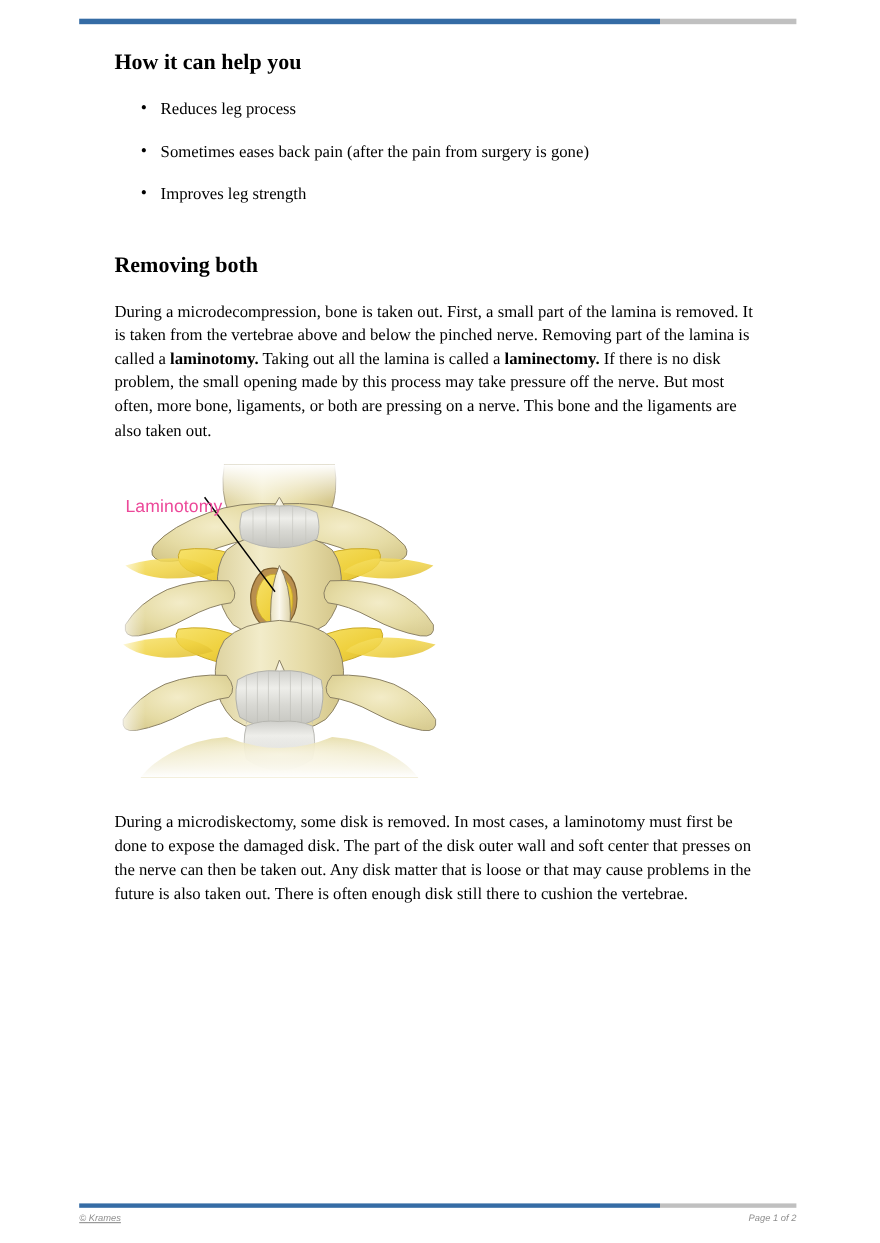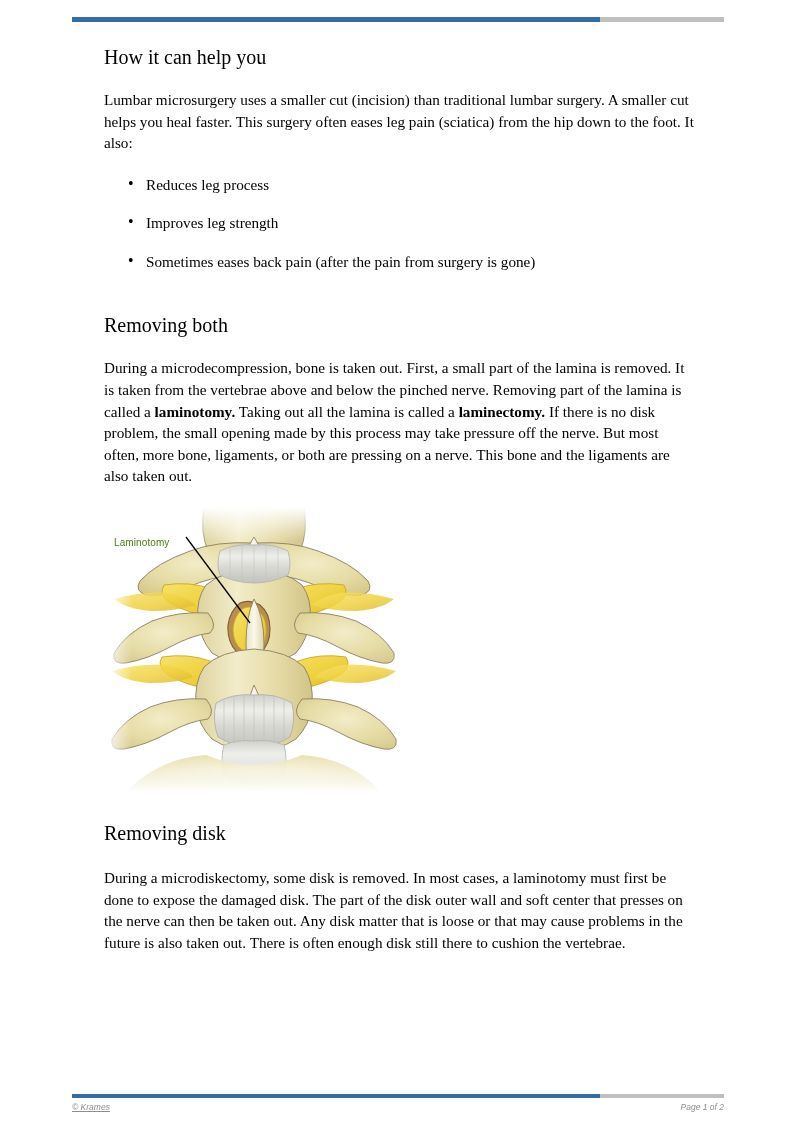--- a/index.html
+++ b/index.html
@@ -47,21 +47,21 @@
 
   h1.doc-title {
     font-size: 30px;
     font-weight: bold;
     letter-spacing: -0.2px;
     margin: 0 0 26px 0;
     line-height: 1.1;
   }
   h2.section-head {
     font-size: 20px;
-    font-weight: normal;
+    font-weight: bold;
     margin: 0 0 20px 0;
     line-height: 1.15;
   }
   h2.section-head.tight { margin-bottom: 22px; }
 
   p.body-text {
     font-size: 15.2px;
     line-height: 1.42;
     margin: 0 0 20px 0;
     text-align: left;
@@ -96,22 +96,22 @@
     width: 592px;
     height: 285px;
     margin: 8px 0 30px 0;
   }
   .figure svg { display: block; }
   .fig-label {
     position: absolute;
     left: 10px;
     top: 30px;
     font-family: "Liberation Sans", "DejaVu Sans", sans-serif;
-    font-size: 10px;
-    color: #4d7c0f;
+    font-size: 16px;
+    color: #ec4899;
     letter-spacing: 0.1px;
   }
 
   
   .footer-text {
     position: absolute;
     top: 1102px;
     font-family: "Liberation Sans", "DejaVu Sans", sans-serif;
     font-style: italic;
     font-size: 8.5px;
@@ -126,26 +126,25 @@
 <div class="rule-wrap header">
   <div class="rule-blue"></div>
   <div class="rule-gray"></div>
 </div>
 
 <div class="page">
 
 
   <h2 class="section-head">How it can help you</h2>
 
-  <p class="body-text">Lumbar microsurgery uses a smaller cut (incision) than traditional lumbar surgery. A smaller cut helps you heal faster. This surgery often eases leg pain (sciatica) from the hip down to the foot. It also:</p>
 
   <ul class="bullets">
     <li>Reduces leg process</li>
+    <li>Sometimes eases back pain (after the pain from surgery is gone)</li>
     <li>Improves leg strength</li>
-    <li>Sometimes eases back pain (after the pain from surgery is gone)</li>
   </ul>
 
 
   <div class="spacer-lg"></div>
 
   <h2 class="section-head">Removing both</h2>
 
   <p class="body-text"><span>During a microdecompression, bone is taken out. First, a small part of the lamina is removed. It is taken from the vertebrae above and below the pinched nerve. Removing part of the lamina is called a </span><b>laminotomy.</b><span> Taking out all the lamina is called a </span><b>laminectomy.</b><span> If there is no disk problem, the small opening made by this process may take pressure off the nerve. But most often, more bone, ligaments, or both are pressing on a nerve. This bone and the ligaments are also taken out.</span></p>
 
   <div class="figure">
@@ -263,21 +262,20 @@
       <rect x="0" y="246" width="592" height="39" fill="url(#fadeBot)"></rect>
       <rect x="0" y="0" width="28" height="285" fill="url(#fadeL)"></rect>
       <rect x="268" y="0" width="324" height="285" fill="url(#fadeR)"></rect>
 
       <path d="M82 30 L146 116" stroke="#000000" stroke-width="1.3" fill="none"></path>
     </svg>
 
     <div class="fig-label">Laminotomy</div>
   </div>
 
-  <h2 class="section-head tight">Removing disk</h2>
 
   <p class="body-text">During a microdiskectomy, some disk is removed. In most cases, a laminotomy must first be done to expose the damaged disk. The part of the disk outer wall and soft center that presses on the nerve can then be taken out. Any disk matter that is loose or that may cause problems in the future is also taken out. There is often enough disk still there to cushion the vertebrae.</p>
 
 </div>
 
 <div class="rule-wrap footer">
   <div class="rule-blue"></div>
   <div class="rule-gray"></div>
 </div>
 <div class="footer-text left">© Krames</div>

